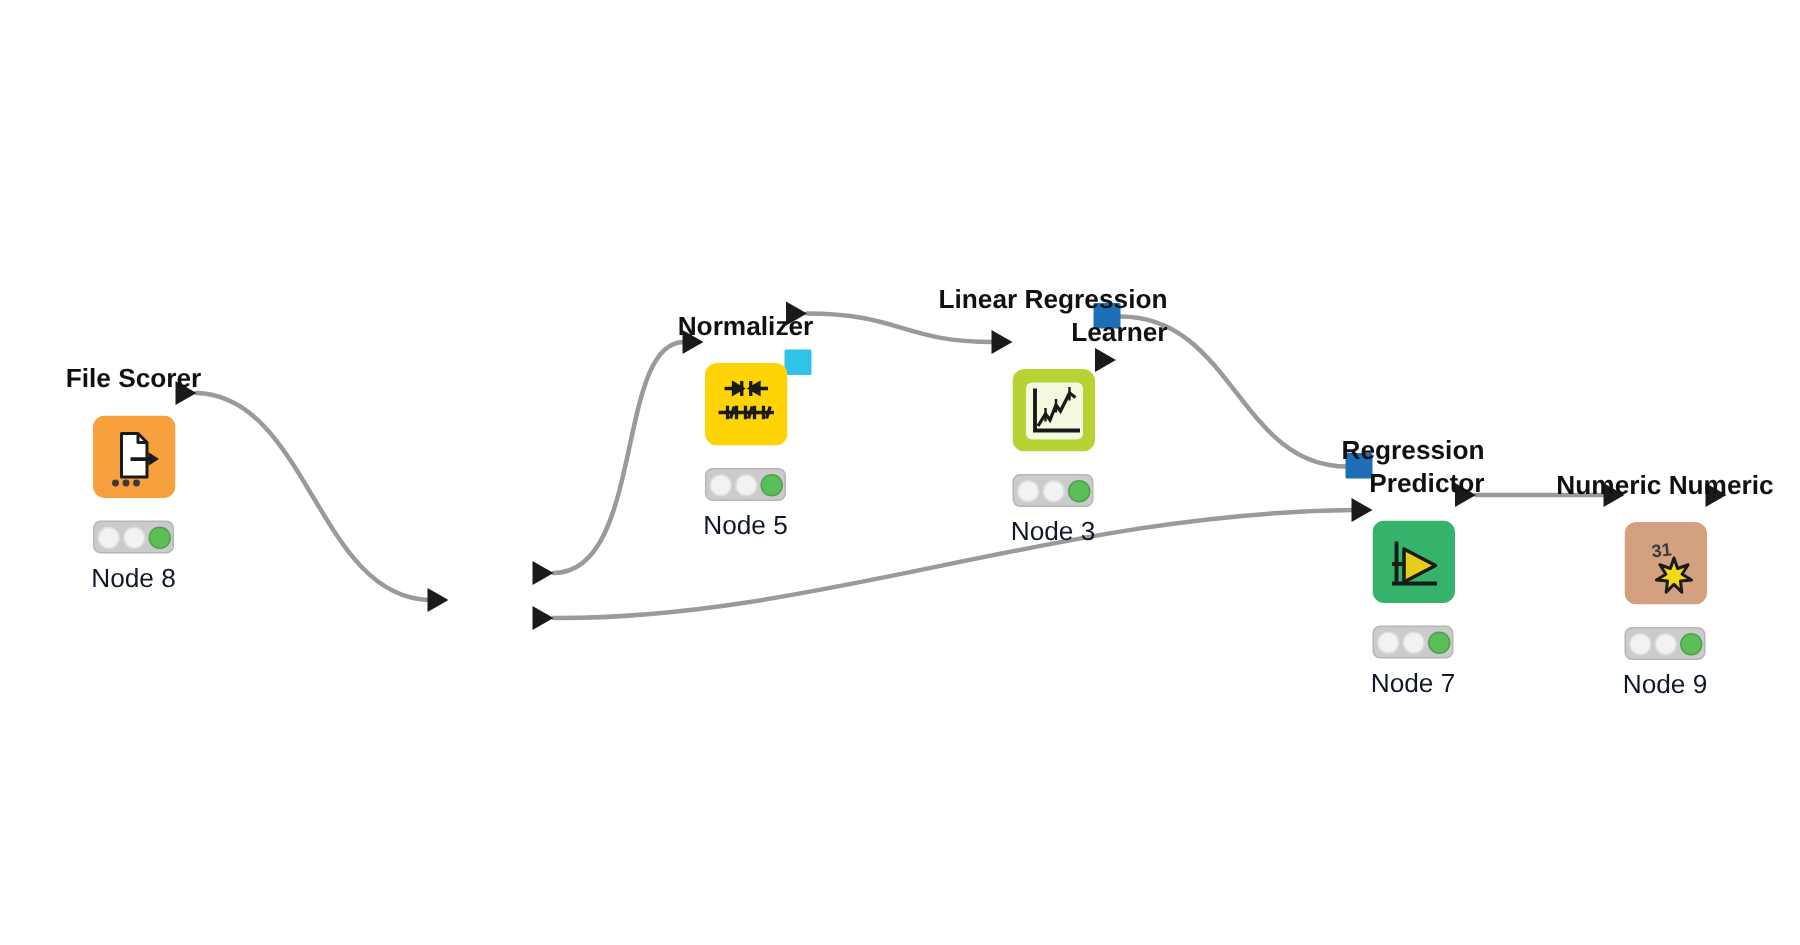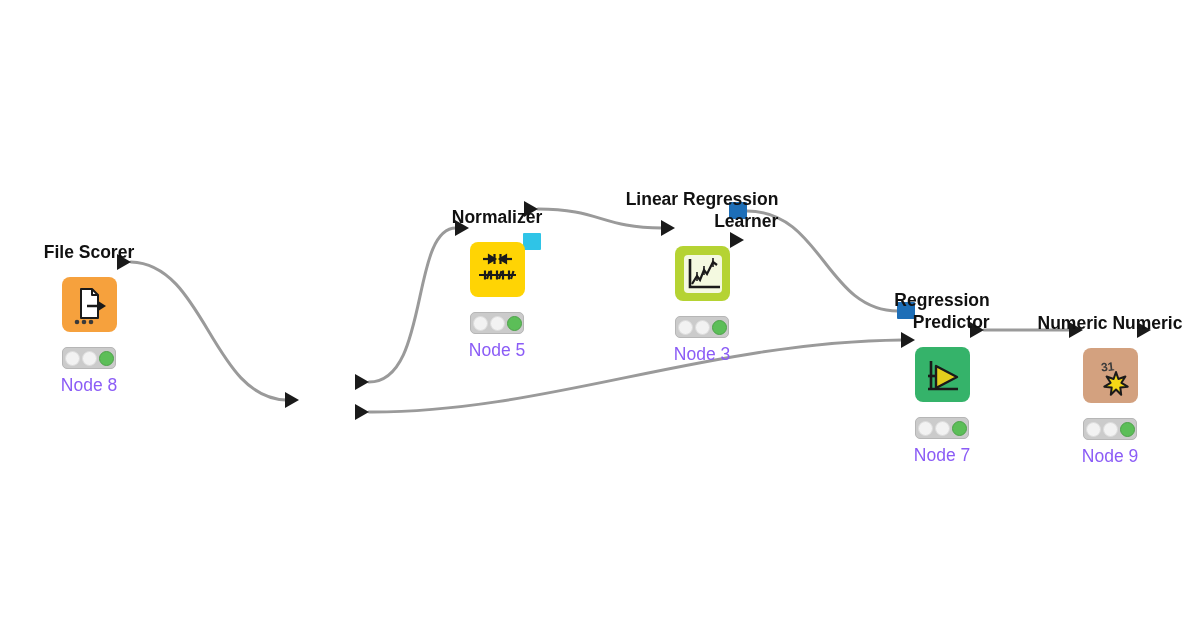--- a/index.html
+++ b/index.html
@@ -20,21 +20,21 @@
   }
   .node-icon { width:55px; height:55px; display:block; }
   .traffic {
     margin-top:15px; width:54px; height:22px; background:#cbcbcb;
     border:1px solid #b6b6b6; border-radius:5px; display:flex;
     align-items:center; justify-content:center; gap:2px;
   }
   .dot { width:15px; height:15px; border-radius:50%; }
   .dot.off { background:#f2f2f2; border:1px solid #dcdcdc; }
   .dot.green { background:#5cbe58; border:1px solid #4da24a; }
-  .node-label { margin-top:6px; font-size:17.5px; font-weight:400; color:#8b5cf6; }
+  .node-label { margin-top:6px; font-size:17.5px; font-weight:400; color:#0f172a; }
 </style>
 </head>
 <body>
 
 <div class="canvas">
 
   <svg class="wires" width="1200" height="630">
 
     <g fill="none" stroke-width="3" stroke-linecap="round">
       <path d="M 131 262 C 205 264, 212 398, 286 400" stroke="#9a9a9a"></path>

